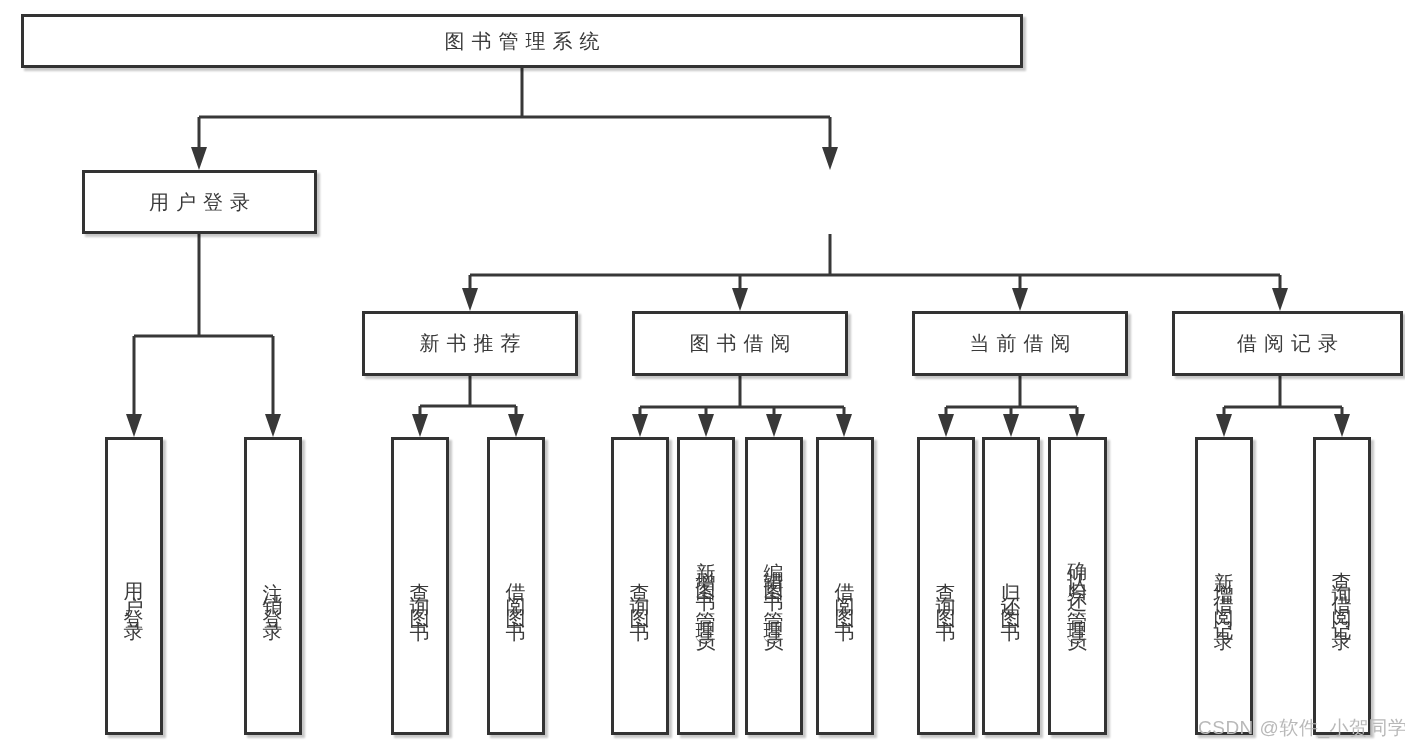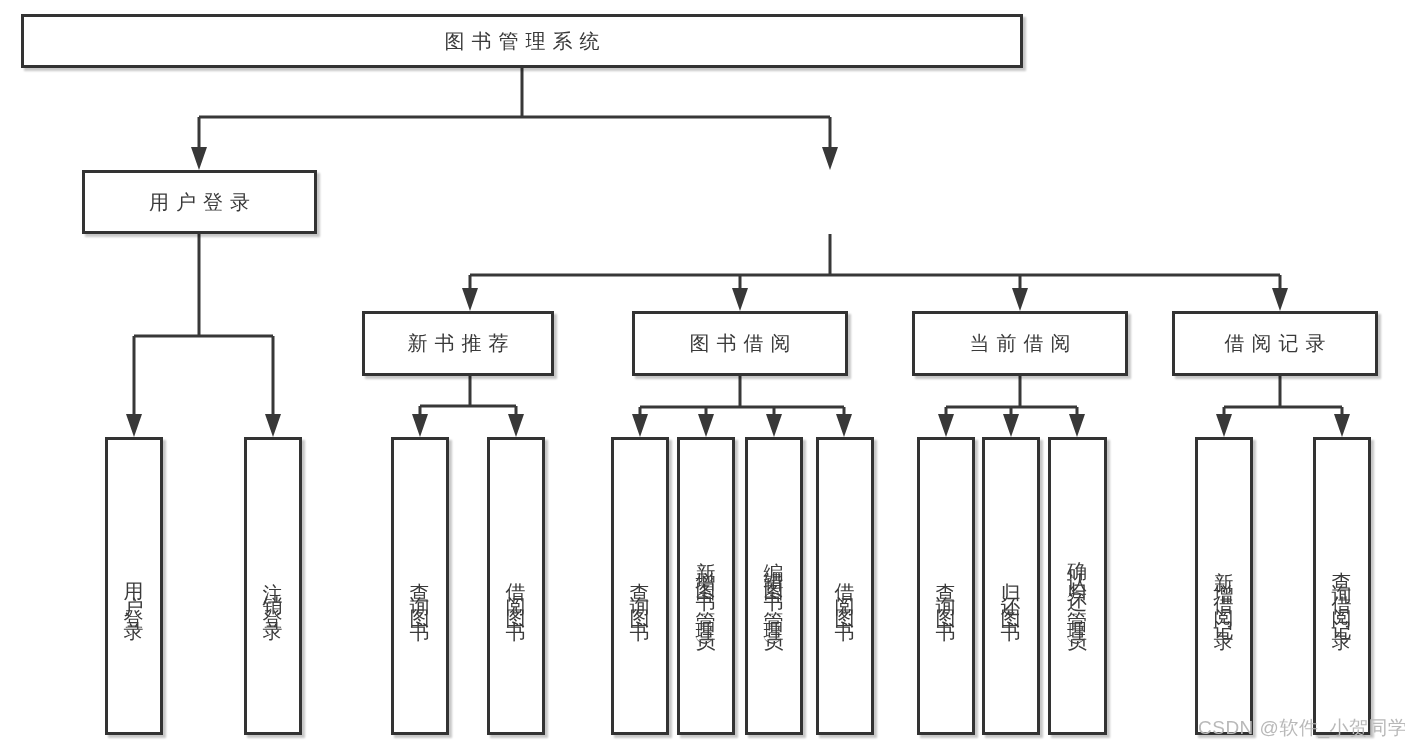--- a/index.html
+++ b/index.html
@@ -99,30 +99,30 @@
   </svg>
 
   <div class="node h" style="left:21px;top:14px;width:1002px;height:54px">
     <span>图书管理系统</span>
   </div>
 
   <div class="node h" style="left:82px;top:170px;width:235px;height:64px">
     <span>用户登录</span>
   </div>
 
-  <div class="node h" style="left:362px;top:311px;width:192px;height:65px">
+  <div class="node h" style="left:362px;top:311px;width:216px;height:65px">
     <span>新书推荐</span>
   </div>
   <div class="node h" style="left:912px;top:311px;width:216px;height:65px">
     <span>当前借阅</span>
   </div>
   <div class="node h" style="left:632px;top:311px;width:216px;height:65px">
     <span>图书借阅</span>
   </div>
-  <div class="node h" style="left:1172px;top:311px;width:206px;height:65px">
+  <div class="node h" style="left:1172px;top:311px;width:231px;height:65px">
     <span>借阅记录</span>
   </div>
 
   <div class="node v" style="left:105px;top:437px;width:58px;height:298px">
     <span class="vtext">用户登录</span>
   </div>
   <div class="node v" style="left:244px;top:437px;width:58px;height:298px">
     <span class="vtext">注销登录</span>
   </div>
 

